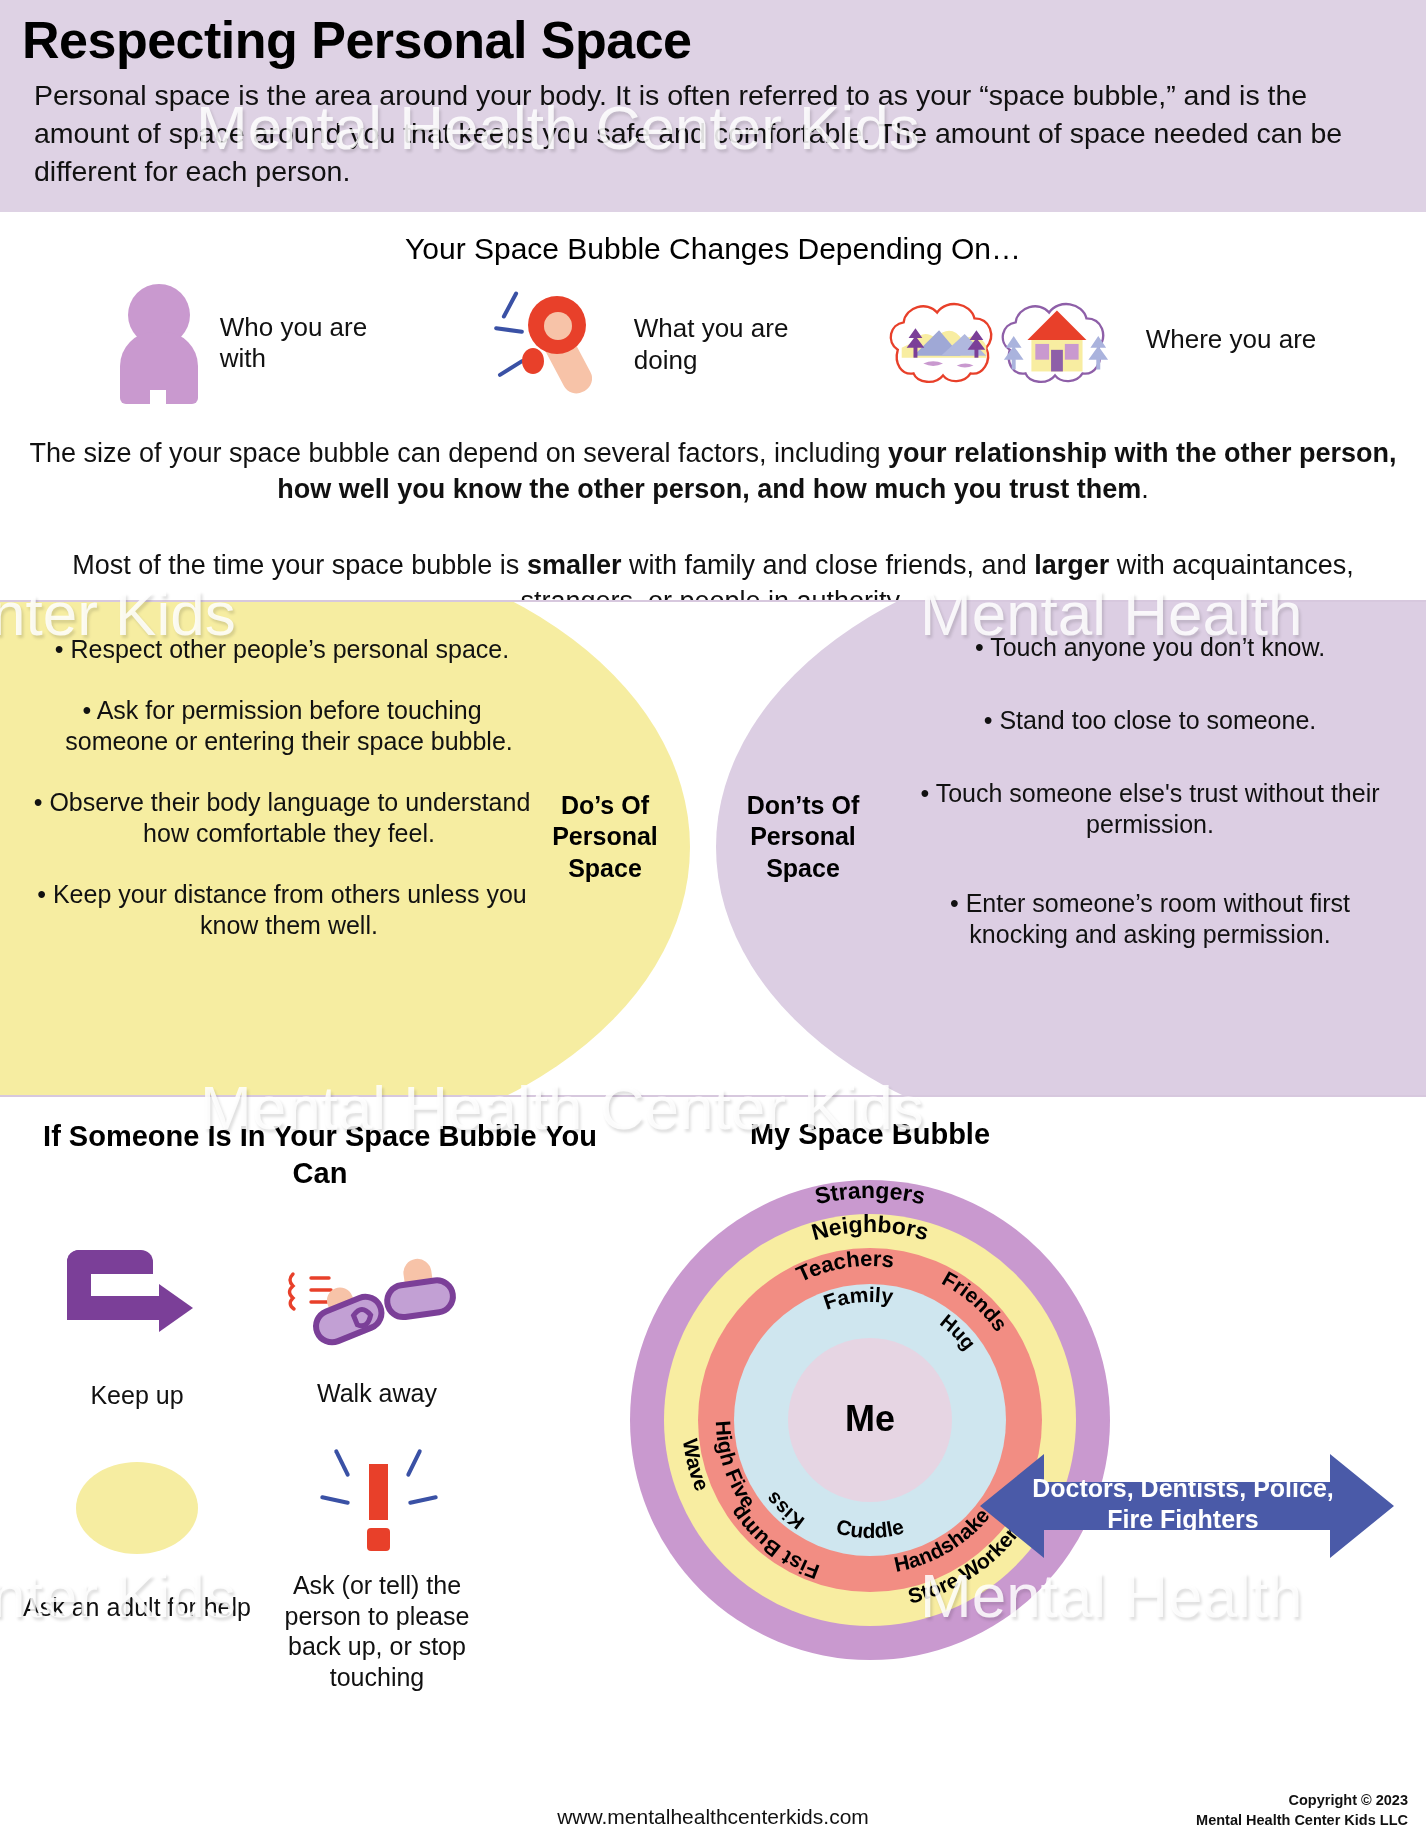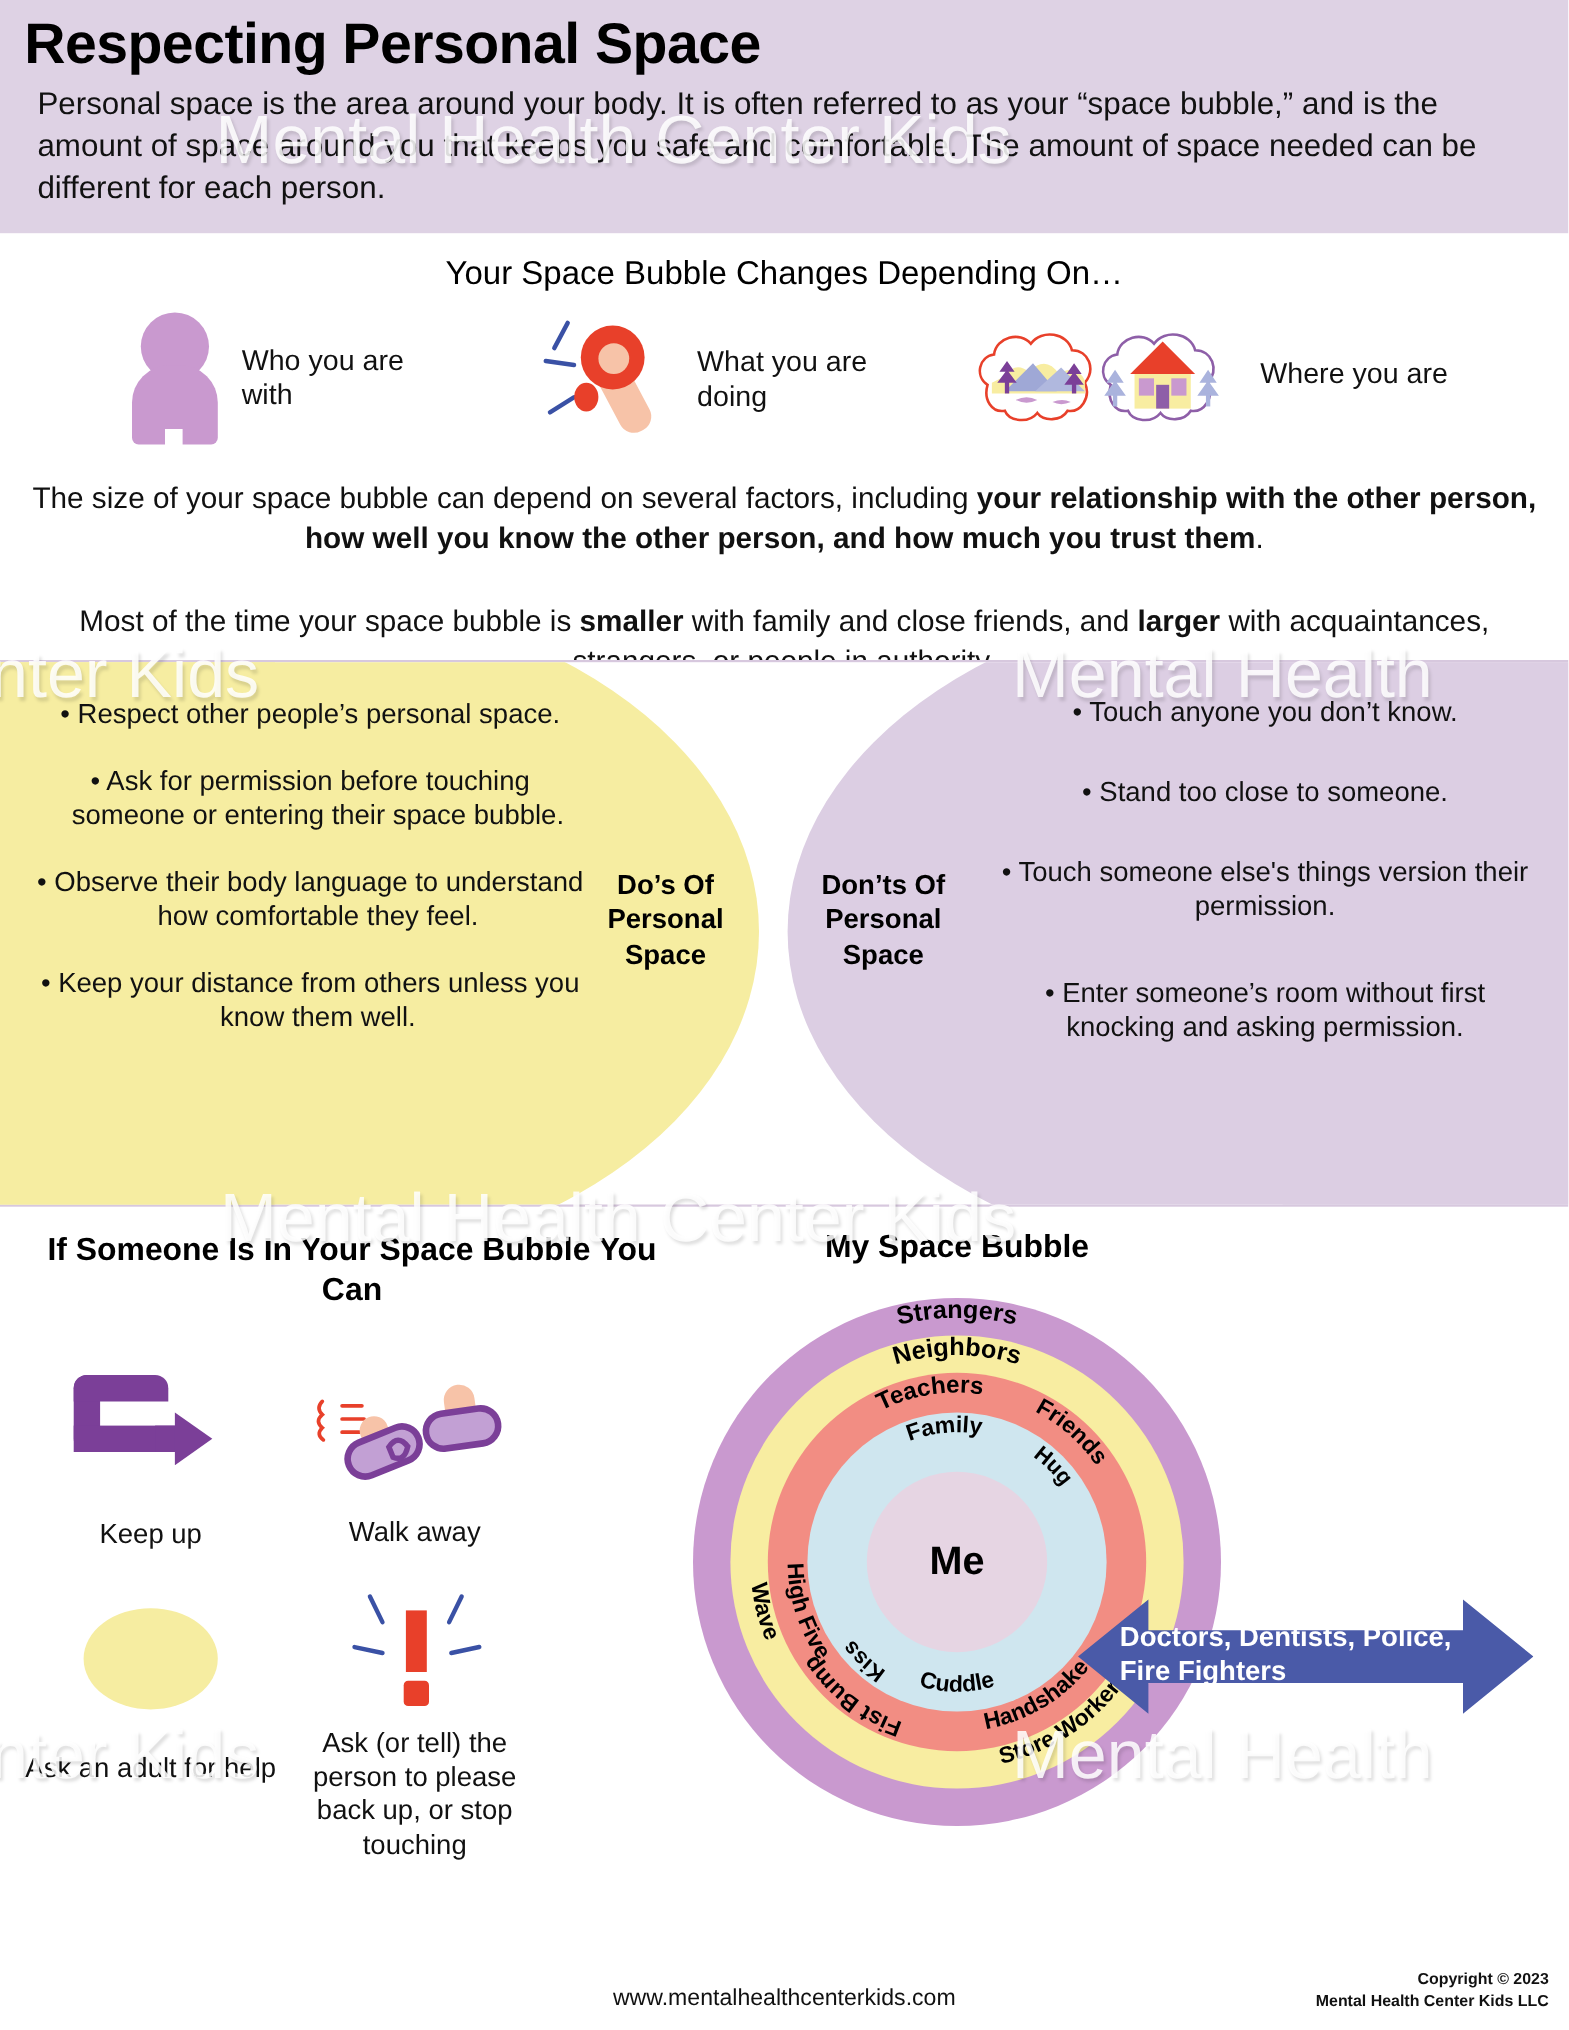--- a/index.html
+++ b/index.html
@@ -261,20 +261,21 @@
   
   .docarrow {
     position: absolute;
     left: 980px; top: 1448px;
     width: 414px; height: 116px;
   }
   .docarrow-label {
     position: absolute;
     left: 1018px; top: 1473px;
     width: 330px;
+    text-align: center;
     font-size: 25px;
     font-weight: bold;
     color: #ffffff;
     line-height: 1.24;
     pointer-events: none;
   }
 
   
   .wm {
     position: absolute;
@@ -407,21 +408,21 @@
     <ul class="venn-list left">
       <li>• Respect other people’s personal space.</li>
       <li>• Ask for permission before touching someone or entering their space bubble.</li>
       <li>• Observe their body language to understand how comfortable they feel.</li>
       <li>• Keep your distance from others unless you know them well.</li>
     </ul>
 
     <ul class="venn-list right">
       <li>• Touch anyone you don’t know.</li>
       <li style="margin-top:42px">• Stand too close to someone.</li>
-      <li style="margin-top:42px">• Touch someone else's things version their permission.</li>
+      <li style="margin-top:42px">• Touch someone else's trust without their permission.</li>
       <li style="margin-top:48px">• Enter someone’s room without first knocking and asking permission.</li>
     </ul>
   </div>
 
   <div class="bl-title">If Someone Is In Your Space Bubble You Can</div>
 
   <div class="opt opt1">
     <div class="opt-art">
       <div class="uturn">
         <div class="uturn-bar" style="left:0; top:0; width:24px; height:70px; border-radius:12px 0 0 12px;"></div>

